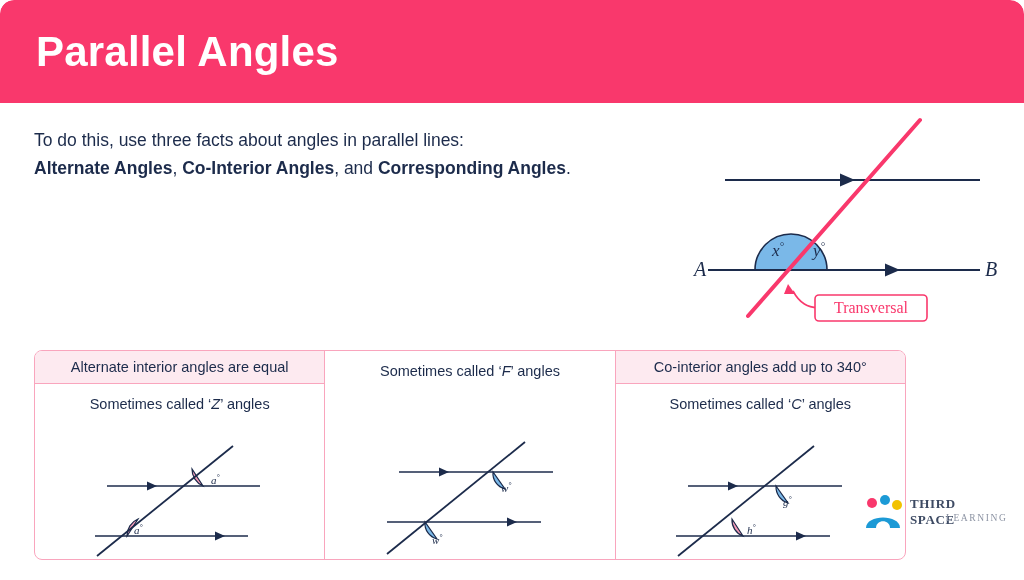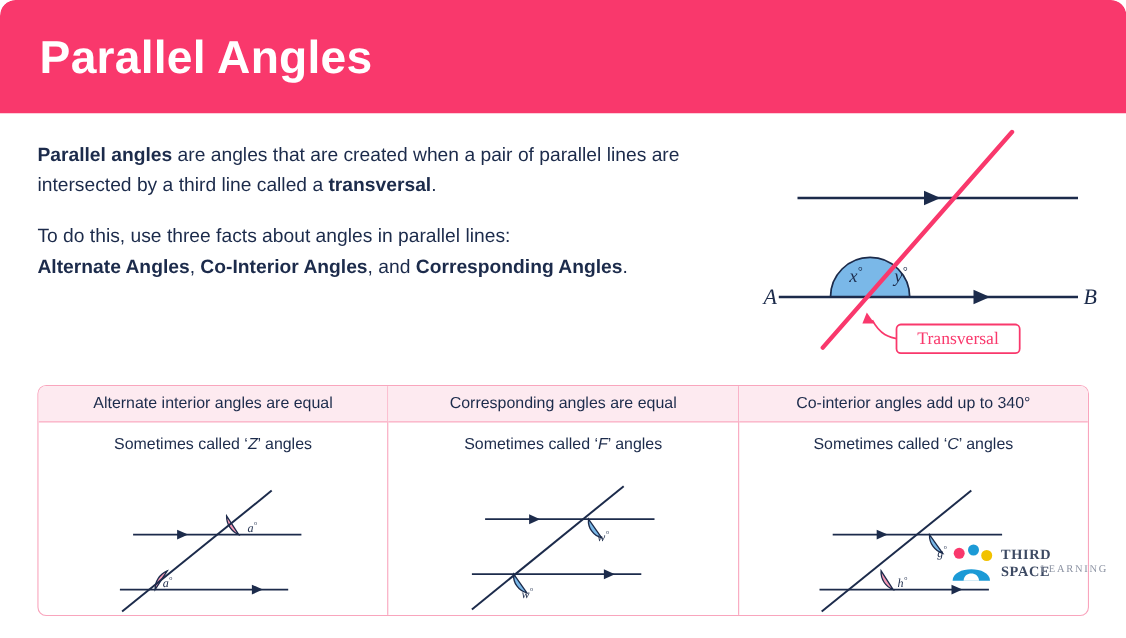--- a/index.html
+++ b/index.html
@@ -61,21 +61,21 @@
     left: 680px;
     top: 108px;
     width: 330px;
     height: 230px;
   }
   
   .facts {
     position: absolute;
     left: 34px;
     top: 350px;
-    width: 956px;
+    width: 872px;
     height: 210px;
     border: 1.5px solid #f9a5bd;
     border-radius: 8px;
     box-sizing: border-box;
     overflow: hidden;
     display: flex;
   }
   .fact-col {
     flex: 1 1 0;
     position: relative;
@@ -143,21 +143,20 @@
 </head>
 <body>
 
 <div class="page">
 
   <div class="header">
     <div class="header-title">Parallel Angles</div>
   </div>
 
   <div class="intro">
-    <p><b>Parallel angles</b><span> are angles that are created when a pair of parallel lines are intersected by a third line called a </span><b>transversal</b><span>.</span></p>
     <p><span>To do this, use three facts about angles in parallel lines:</span><br><b>Alternate Angles</b><span>, </span><b>Co-Interior Angles</b><span>, and </span><b>Corresponding Angles</b><span>.</span></p>
   </div>
 
   <div class="main-diagram">
     <svg width="330" height="230" viewBox="0 0 330 230">
 
       <path d="M 75 162 A 36 36 0 0 1 147 162 Z" fill="#7ab8e8" stroke="#1c2b4b" stroke-width="1.6"></path>
 
       <line x1="45" y1="72" x2="300" y2="72" stroke="#1c2b4b" stroke-width="2.2"></line>
       <polygon points="160,65.5 175,72 160,78.5" fill="#1c2b4b"></polygon>
@@ -198,21 +197,20 @@
           <line x1="60" y1="112" x2="213" y2="112" stroke="#1c2b4b" stroke-width="1.6"></line>
           <polygon points="180,107.5 190,112 180,116.5" fill="#1c2b4b"></polygon>
           <line x1="62" y1="132" x2="198" y2="22" stroke="#1c2b4b" stroke-width="1.8"></line>
           <text x="176" y="60" font-family="Liberation Serif, serif" font-style="italic" font-size="11" fill="#1c2b4b"><tspan>a</tspan><tspan font-size="8" dy="-4">°</tspan></text>
           <text x="99" y="110" font-family="Liberation Serif, serif" font-style="italic" font-size="11" fill="#1c2b4b"><tspan>a</tspan><tspan font-size="8" dy="-4">°</tspan></text>
         </svg>
       </div>
     </div>
 
     <div class="fact-col">
-      <div class="fact-head">Corresponding angles are equal</div>
       <div class="fact-sub">
         <span>Sometimes called ‘</span>
           <span class="ital">F</span>
           <span>’ angles</span>
       </div>
       <div class="fact-fig">
         <svg width="290" height="135" viewBox="0 0 290 135" style="display:block;margin:0 auto;">
           <path d="M 168 48 A 16 16 0 0 0 180 65 Z" fill="#7ab8e8" stroke="#1c2b4b" stroke-width="1.2"></path>
           <path d="M 100 98 A 16 16 0 0 0 112 115 Z" fill="#7ab8e8" stroke="#1c2b4b" stroke-width="1.2"></path>
           <line x1="74" y1="48" x2="228" y2="48" stroke="#1c2b4b" stroke-width="1.6"></line>

